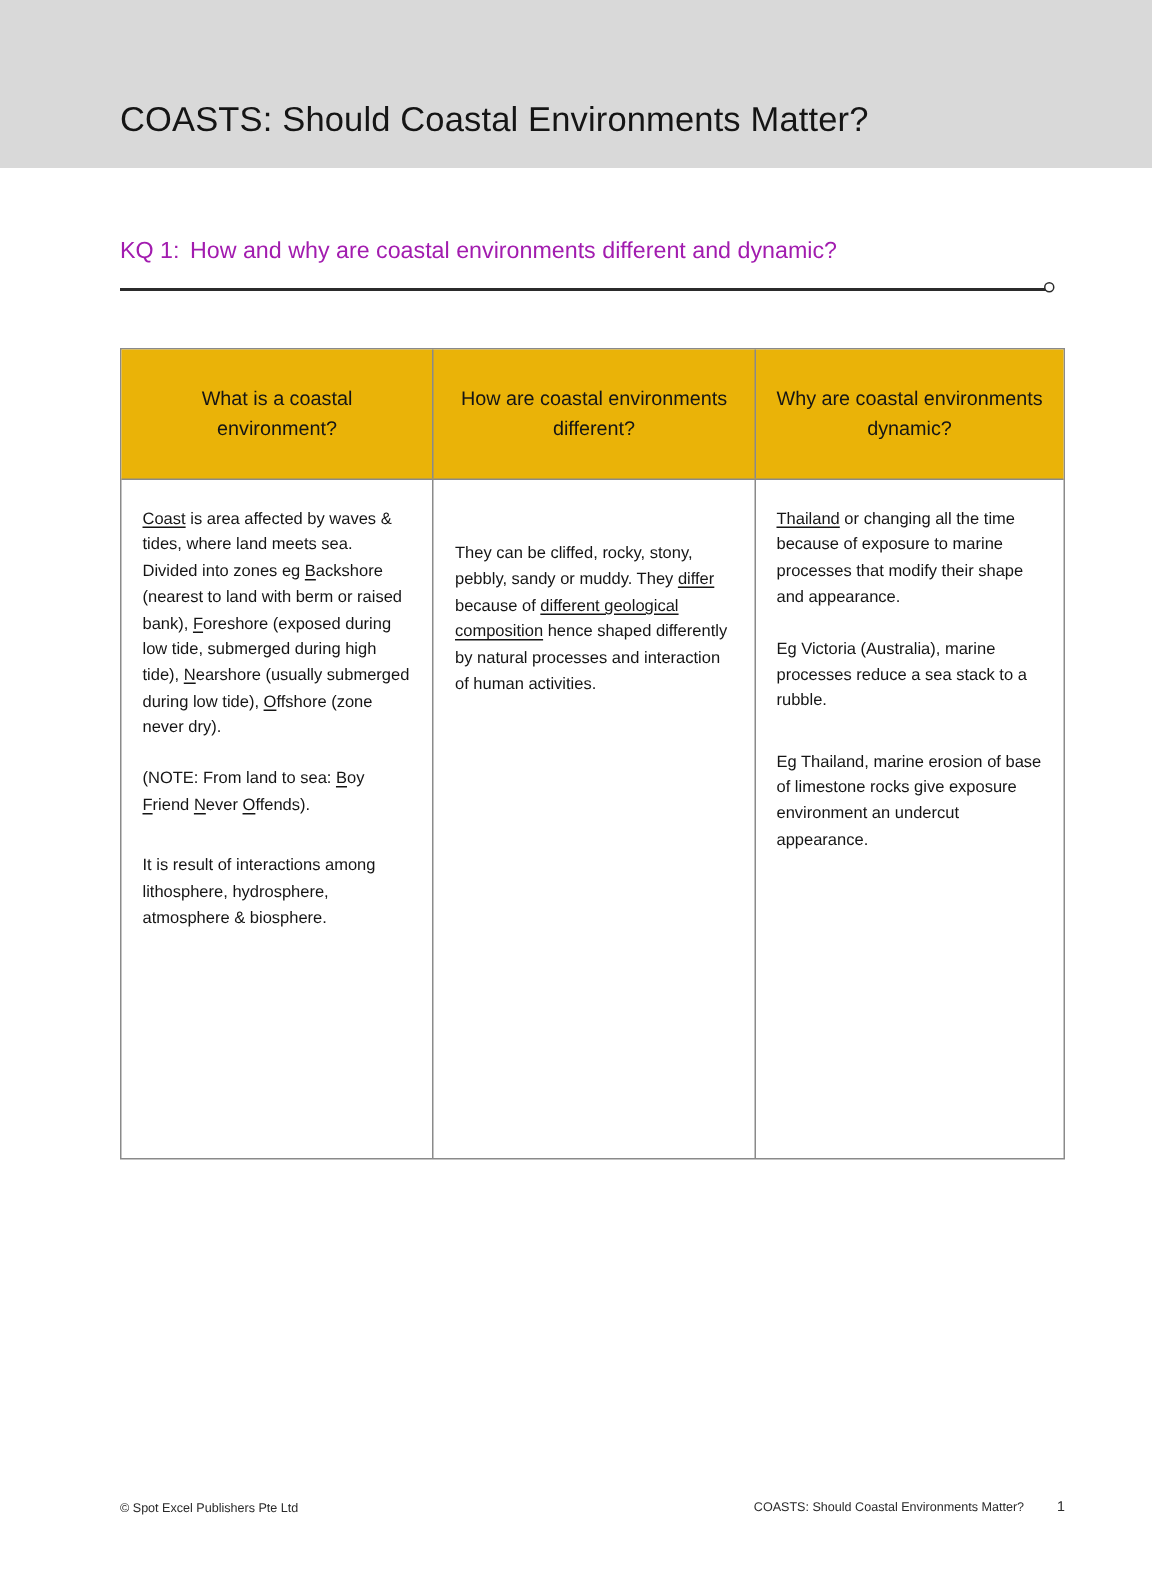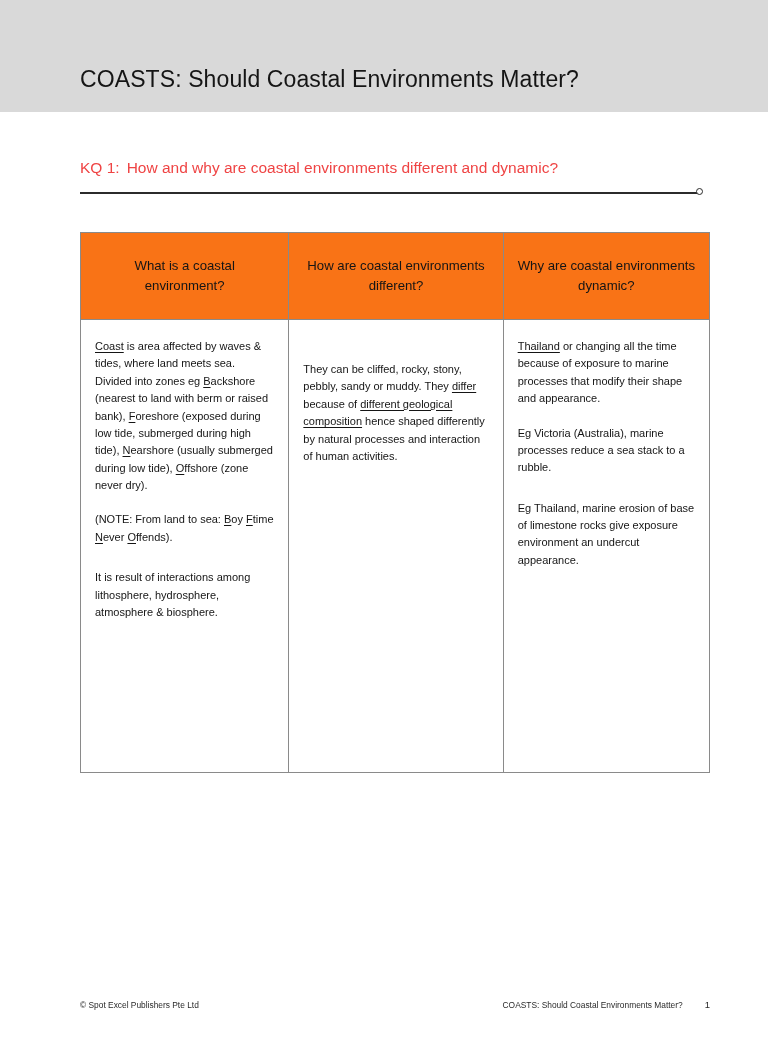--- a/index.html
+++ b/index.html
@@ -35,21 +35,21 @@
     color: #151515;
     white-space: nowrap;
   }
 
   
   .kq-heading {
     position: absolute;
     left: 80px;
     top: 159px;
     font-size: 15.5px;
-    color: #ef4444;
+    color: #a21caf;
     white-space: nowrap;
   }
   .kq-heading .kq-label { margin-right: 7px; }
 
   .kq-rule {
     position: absolute;
     left: 80px;
     top: 192px;
     width: 620px;
     height: 2px;
@@ -73,21 +73,21 @@
     left: 80px;
     top: 232px;
     width: 630px;
     border: 1.5px solid #8a8a8a;
     box-sizing: border-box;
     display: flex;
     flex-direction: column;
   }
   .thead {
     display: flex;
-    background: #f97316;
+    background: #eab308;
     border-bottom: 1.5px solid #8a8a8a;
   }
   .tbody {
     display: flex;
     min-height: 452px;
   }
   .th, .td {
     box-sizing: border-box;
     padding: 0;
   }
@@ -155,21 +155,21 @@
     <div class="th col-1">What is a coastal environment?</div>
     <div class="th col-2">How are coastal environments different?</div>
     <div class="th col-3">Why are coastal environments dynamic?</div>
   </div>
 
   <div class="tbody">
 
     <div class="td col-1">
       <p class="para"><span class="u">Coast</span><span> is area affected by waves &amp; tides, where land meets sea. Divided into zones eg </span><span class="u">B</span><span>ackshore (nearest to land with berm or raised bank), </span><span class="u">F</span><span>oreshore (exposed during low tide, submerged during high tide), </span><span class="u">N</span><span>earshore (usually submerged during low tide), </span><span class="u">O</span><span>ffshore (zone never dry).</span></p>
 
-      <p class="para"><span>(NOTE: From land to sea: </span><span class="u">B</span><span>oy </span><span class="u">F</span><span>time </span><span class="u">N</span><span>ever </span><span class="u">O</span><span>ffends).</span></p>
+      <p class="para"><span>(NOTE: From land to sea: </span><span class="u">B</span><span>oy </span><span class="u">F</span><span>riend </span><span class="u">N</span><span>ever </span><span class="u">O</span><span>ffends).</span></p>
 
       <p class="para">It is result of interactions among lithosphere, hydrosphere, atmosphere &amp; biosphere.</p>
     </div>
 
     <div class="td col-2">
       <p class="para"><span>They can be cliffed, rocky, stony, pebbly, sandy or muddy. They </span><span class="u">differ</span><span> because of </span><span class="u">different geological composition</span><span> hence shaped differently by natural processes and interaction of human activities.</span></p>
     </div>
 
     <div class="td col-3">
       <p class="para"><span class="u">Thailand</span><span> or changing all the time because of exposure to marine processes that modify their shape and appearance.</span></p>

